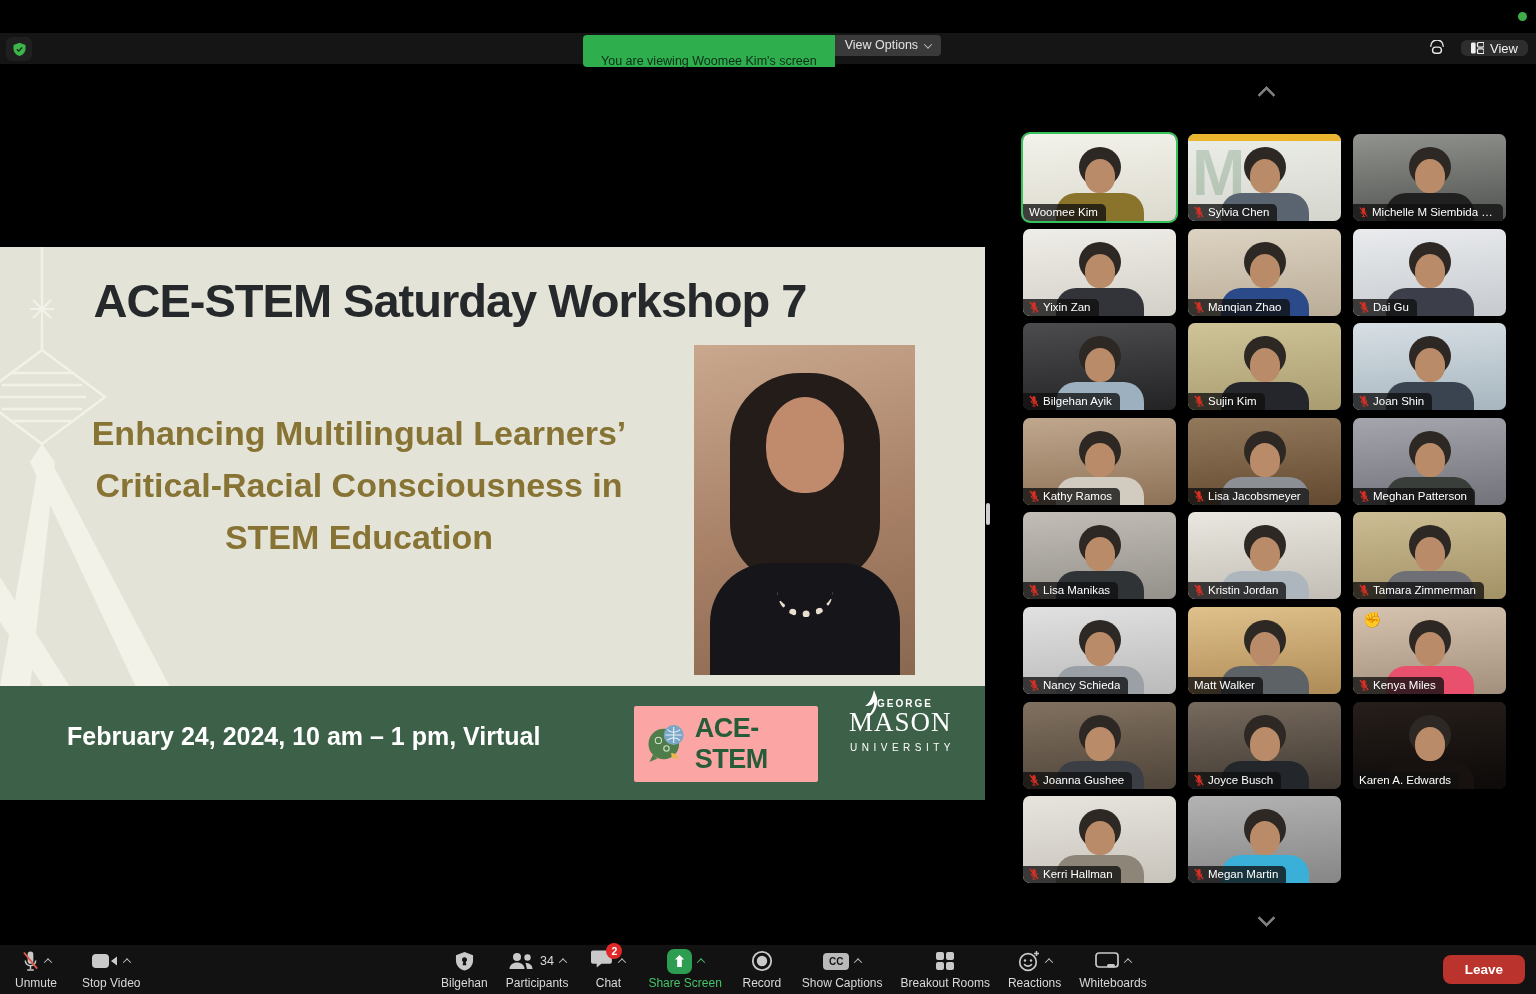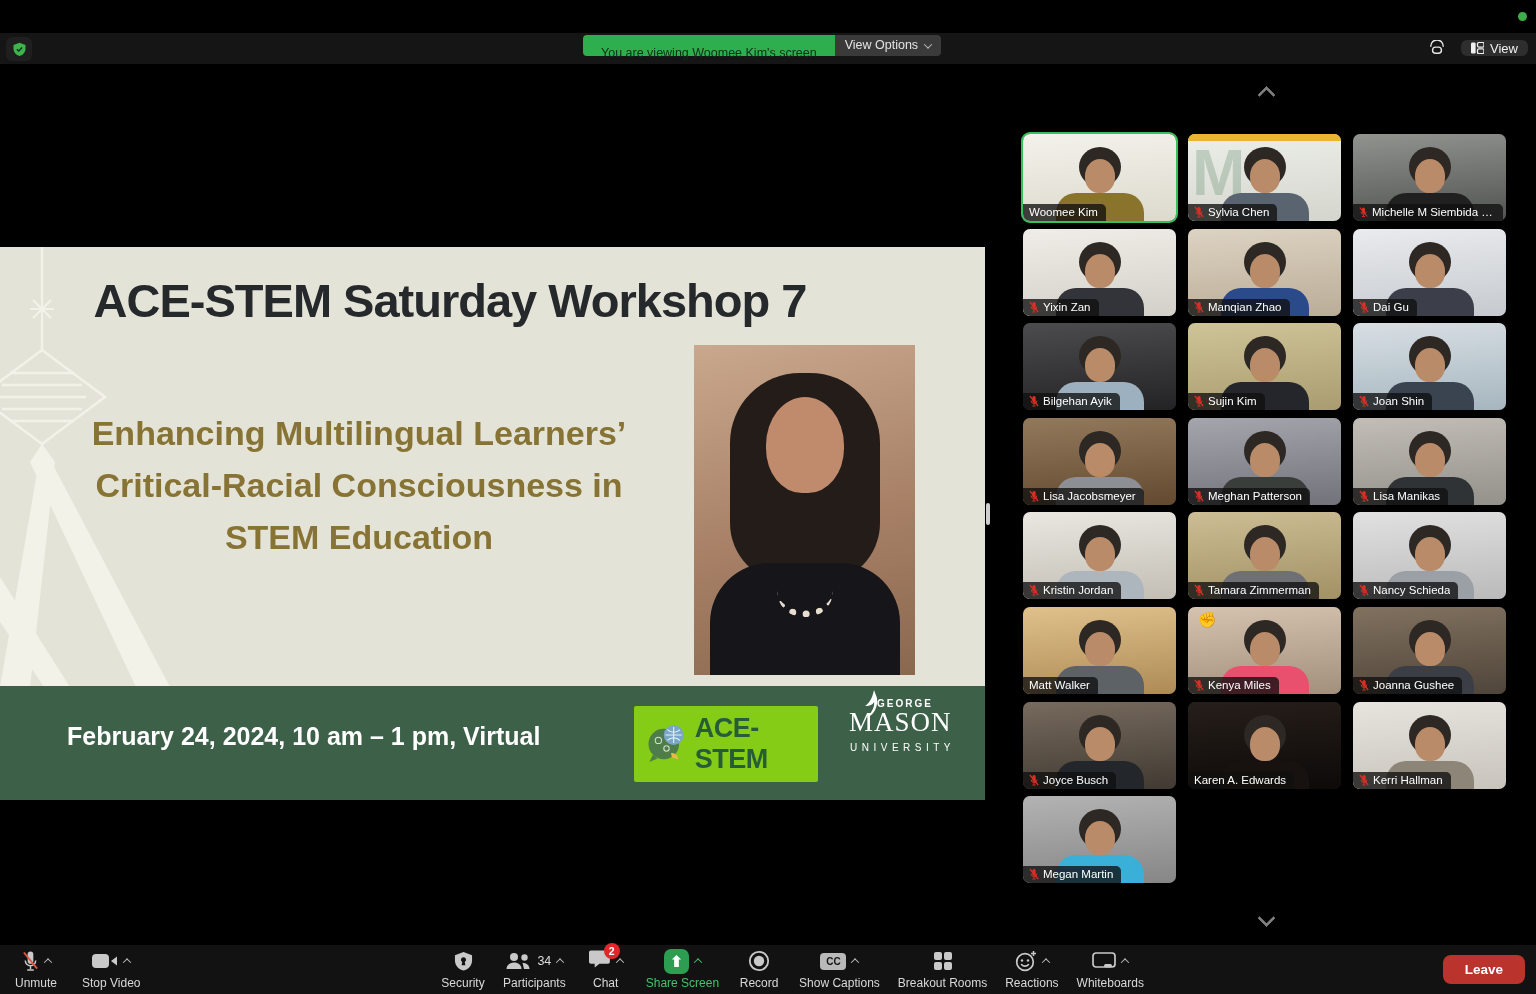--- a/index.html
+++ b/index.html
@@ -7,21 +7,21 @@
   body { font-family:"Liberation Sans", sans-serif; }
   #screen { position:relative; width:1536px; height:994px; background:#000; overflow:hidden; }
 
   
   .status-dot { position:absolute; left:1518px; top:12px; width:9px; height:9px; border-radius:50%; }
 
   
   .app-header { position:absolute; left:0; top:33px; width:1536px; height:31px; background:#151515; }
   .shield-btn { position:absolute; left:6px; top:4px; width:26px; height:24px; background:#1f1f1f; border-radius:6px; display:flex; align-items:center; justify-content:center; }
   .banner-wrap { position:absolute; left:583px; top:2px; height:21px; display:flex; }
-  .banner-green { height:21px; line-height:21px; padding:8px 18px; background:#2fae4e; color:#0d2e16; font-size:12.5px; border-radius:4px 0 0 4px; white-space:nowrap; }
+  .banner-green { height:21px; line-height:21px; padding:16px 18px; background:#2fae4e; color:#0d2e16; font-size:12.5px; border-radius:4px 0 0 4px; white-space:nowrap; }
   .view-options { height:21px; line-height:21px; padding:0 10px; background:#3a3a3a; color:#e3e3e3; font-size:12.5px; border-radius:0 4px 4px 0; display:flex; align-items:center; gap:7px; cursor:default; }
   .hdr-right { position:absolute; right:8px; top:3px; display:flex; align-items:center; gap:10px; }
   .cast-btn { width:28px; height:24px; display:flex; align-items:center; justify-content:center; }
   .view-btn { height:16px; background:#2e2e2e; border-radius:6px; color:#f0f0f0; font-size:13px; display:flex; align-items:center; gap:6px; padding:0 10px; }
 
   .chev { display:inline-block; width:6px; height:6px; border-right:1.6px solid #bdbdbd; border-bottom:1.6px solid #bdbdbd; }
   .chev.up { transform:rotate(-135deg) translate(-1px,-1px); }
   .chev.down { transform:rotate(45deg) translate(-1px,-1px); }
   .chev.green { border-color:#45c368; }
 
@@ -29,21 +29,21 @@
   .slide { position:absolute; left:0; top:247px; width:985px; height:553px; background:#e4e3d7; overflow:hidden; }
   .slide-title { position:absolute; top:26px; left:0; width:900px; text-align:center; font-size:47px; font-weight:bold; letter-spacing:-1px; color:#26292b; }
   .slide-sub { position:absolute; top:160px; left:14px; width:690px; text-align:center; font-size:34px; line-height:52px; font-weight:bold; color:#877334; }
   .slide-photo { position:absolute; left:694px; top:98px; width:221px; height:330px; background:linear-gradient(165deg,#c9a88e 0%,#a78066 55%,#8a6850 100%); overflow:hidden; }
   .ph-hair { position:absolute; left:50%; top:28px; transform:translateX(-50%); width:150px; height:210px; border-radius:70px 70px 60px 60px; background:#241c19; }
   .ph-face { position:absolute; left:50%; top:52px; transform:translateX(-50%); width:78px; height:96px; border-radius:50% 50% 46% 46%; background:#c08a6d; }
   .ph-body { position:absolute; left:50%; bottom:-8px; transform:translateX(-50%); width:190px; height:120px; border-radius:60px 60px 0 0; background:#15151a; }
   .ph-neck { position:absolute; left:50%; bottom:58px; transform:translateX(-50%); width:56px; height:26px; border-radius:0 0 30px 30px; border-bottom:7px dotted #e8decf; }
   .slide-footer { position:absolute; left:0; bottom:0; width:985px; height:114px; background:#3d6049; }
   .slide-date { position:absolute; left:67px; top:36px; font-size:25px; font-weight:bold; color:#fff; }
-  .ace-box { position:absolute; left:634px; top:20px; width:184px; height:76px; background:#84cc16; border-radius:2px; display:flex; align-items:center; padding-left:10px; gap:4px; }
+  .ace-box { position:absolute; left:634px; top:20px; width:184px; height:76px; background:#fca5a5; border-radius:2px; display:flex; align-items:center; padding-left:10px; gap:4px; }
   .ace-text { font-size:27px; font-weight:800; color:#275c38; letter-spacing:-0.5px; }
   .mason-logo { position:absolute; left:843px; top:12px; width:120px; color:#fff; }
   .mason-l1 { font-size:10px; letter-spacing:2px; margin-left:34px; font-weight:bold; }
   .mason-l2 { font-family:"Liberation Serif", serif; font-size:27px; letter-spacing:1px; margin-top:-2px; margin-left:6px; }
   .mason-l3 { font-size:10px; letter-spacing:4.5px; margin-left:7px; margin-top:4px; }
   .mason-leaf { position:absolute; left:20px; top:-8px; }
   .wm { position:absolute; left:0; top:0; opacity:.8; }
 
   
   .resize-handle { position:absolute; left:986px; top:503px; width:4px; height:22px; background:#cfcfcf; border-radius:2px; }
@@ -320,20 +320,35 @@
       <div class="nametag">
         <svg width="10" height="12" viewBox="0 0 12 14">
           <path fill="#d93025" d="M6 1a2 2 0 0 1 2 2v4a2 2 0 1 1-4 0V3a2 2 0 0 1 2-2z"></path>
           <path fill="none" stroke="#d93025" stroke-width="1.2" d="M2.5 6.5a3.5 3.5 0 0 0 7 0M6 10v2.5M4 13h4"></path>
           <line x1="1" y1="1" x2="11" y2="13" stroke="#d93025" stroke-width="1.5"></line>
         </svg>
         <span>Joan Shin</span>
       </div>
     </div>
       <div class="tile">
+      <div class="video" style="background: linear-gradient(175deg, rgb(191, 167, 141), rgb(142, 114, 87));">
+        <div class="sil-hair"></div>
+        <div class="sil-head"></div>
+        <div class="sil-body" style="background: rgb(210, 203, 192);"></div>
+      </div>
+      <div class="nametag">
+        <svg width="10" height="12" viewBox="0 0 12 14">
+          <path fill="#d93025" d="M6 1a2 2 0 0 1 2 2v4a2 2 0 1 1-4 0V3a2 2 0 0 1 2-2z"></path>
+          <path fill="none" stroke="#d93025" stroke-width="1.2" d="M2.5 6.5a3.5 3.5 0 0 0 7 0M6 10v2.5M4 13h4"></path>
+          <line x1="1" y1="1" x2="11" y2="13" stroke="#d93025" stroke-width="1.5"></line>
+        </svg>
+        <span>Kathy Ramos</span>
+      </div>
+    </div>
+      <div class="tile">
       <div class="video" style="background: linear-gradient(175deg, rgb(147, 121, 92), rgb(99, 73, 47));">
         <div class="sil-hair"></div>
         <div class="sil-head"></div>
         <div class="sil-body" style="background: rgb(140, 143, 147);"></div>
       </div>
       <div class="nametag">
         <svg width="10" height="12" viewBox="0 0 12 14">
           <path fill="#d93025" d="M6 1a2 2 0 0 1 2 2v4a2 2 0 1 1-4 0V3a2 2 0 0 1 2-2z"></path>
           <path fill="none" stroke="#d93025" stroke-width="1.2" d="M2.5 6.5a3.5 3.5 0 0 0 7 0M6 10v2.5M4 13h4"></path>
           <line x1="1" y1="1" x2="11" y2="13" stroke="#d93025" stroke-width="1.5"></line>
@@ -542,21 +557,21 @@
     </div>
 
     <div class="tgroup center">
       <div class="titem">
         <div class="irow">
           <svg width="19" height="21" viewBox="0 0 20 22">
             <path d="M10 1l9 3.4v5.2c0 5.6-3.8 9.6-9 11-5.2-1.4-9-5.4-9-11V4.4z" fill="#c9c9c9"></path>
             <path d="M10 6.5a2.6 2.6 0 0 1 1.3 4.9l.7 3.6h-4l.7-3.6A2.6 2.6 0 0 1 10 6.5z" fill="#121212"></path>
           </svg>
         </div>
-        <div class="tlabel">Security</div>
+        <div class="tlabel">Bilgehan</div>
       </div>
 
       <div class="titem">
         <div class="irow">
           <svg width="26" height="18" viewBox="0 0 26 18">
             <circle cx="9" cy="5" r="4" fill="#c9c9c9"></circle>
             <path d="M1.5 17c0-4 3.4-6.5 7.5-6.5s7.5 2.5 7.5 6.5z" fill="#c9c9c9"></path>
             <circle cx="19.5" cy="5.5" r="3.2" fill="#c9c9c9"></circle>
             <path d="M17.5 10.7c3.6.2 7 2.3 7 6.3h-5.5" fill="#c9c9c9"></path>
           </svg>

